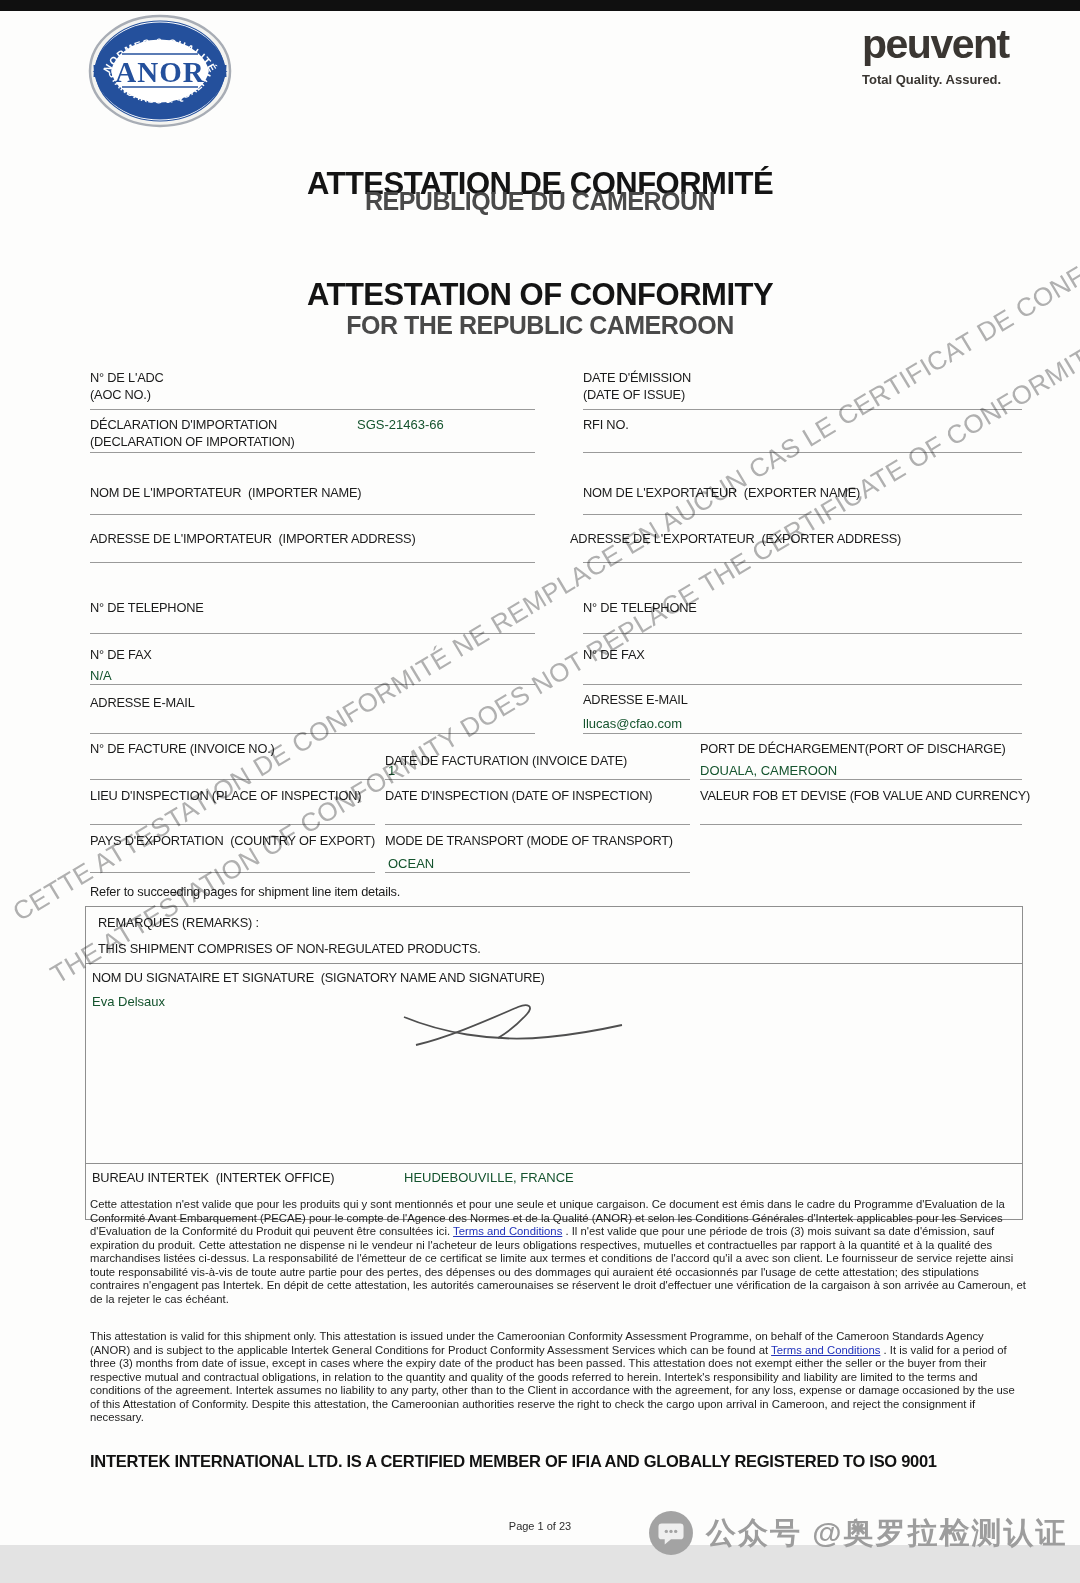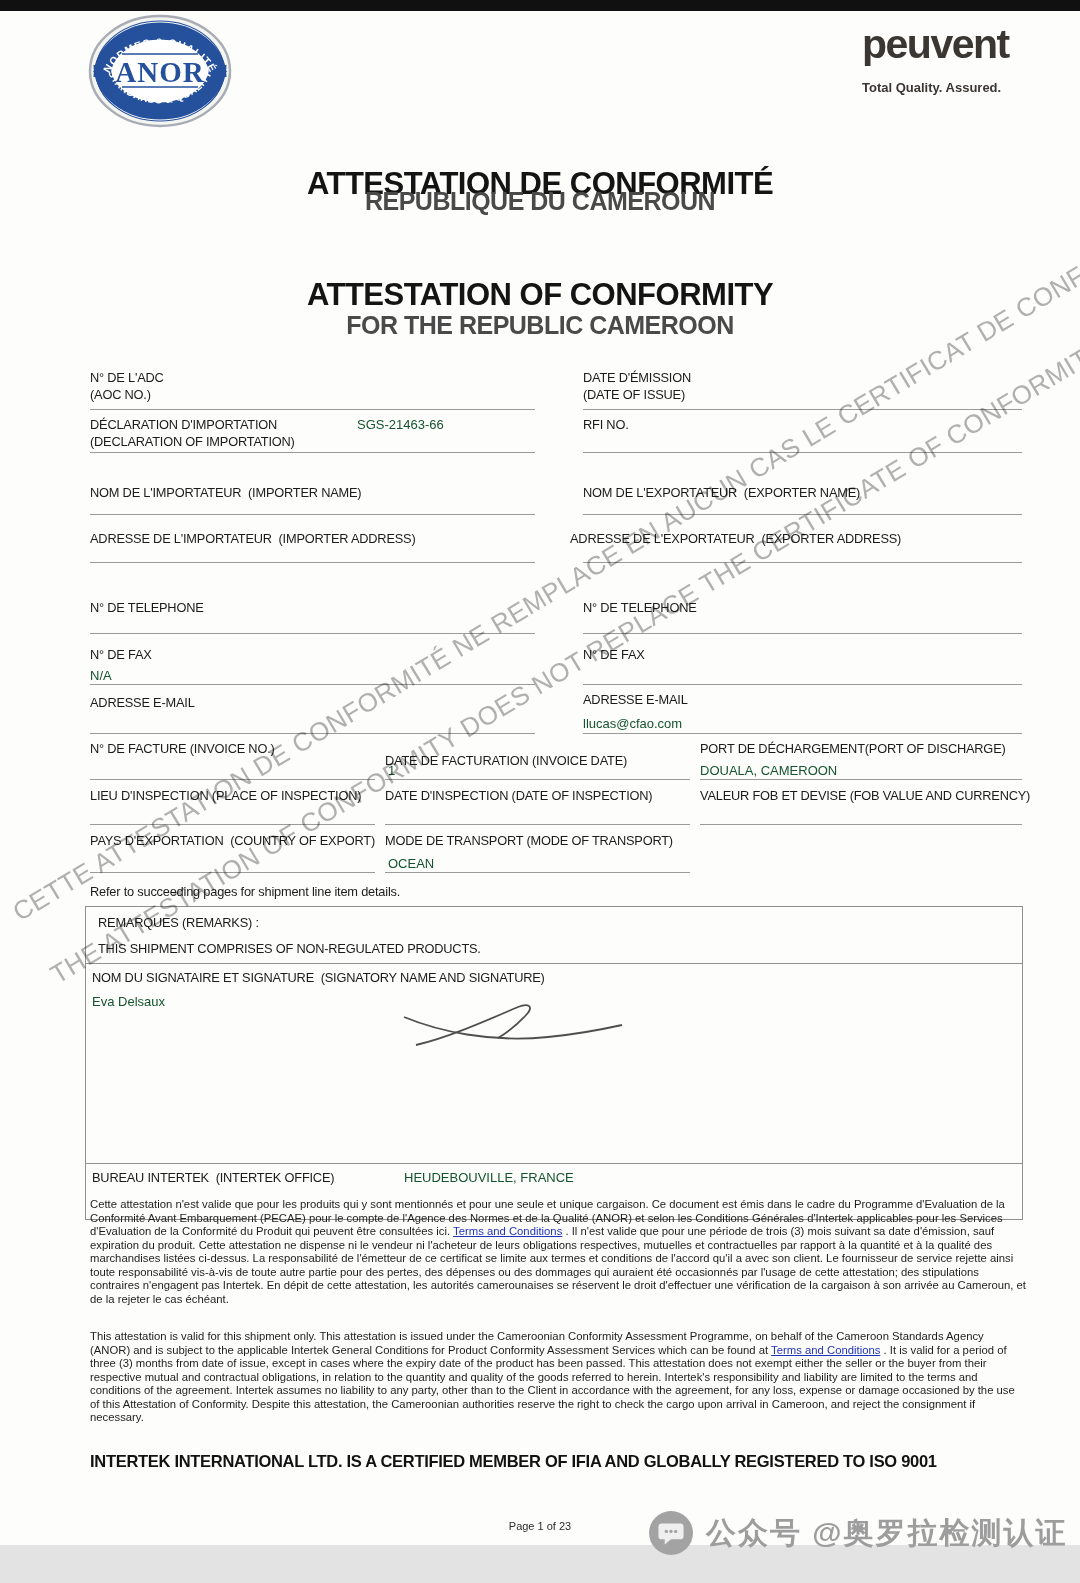--- a/index.html
+++ b/index.html
@@ -11,21 +11,21 @@
   .lbl { position:absolute; font-size:12.8px; color:#1b1b1b; letter-spacing:-0.2px; white-space:pre; }
   .val { position:absolute; font-size:13px; color:#14532d; white-space:pre; }
   .rule { position:absolute; height:0; border-top:1px solid #9a9a9a; }
   .title { position:absolute; left:0; width:100%; text-align:center; font-weight:bold; color:#141414; letter-spacing:-0.5px; white-space:pre; }
   .title.sub { color:#4a4a4a; }
   .legal { position:absolute; left:90px; width:936px; font-size:11.3px; line-height:13.5px; color:#1d1d1d; text-align:left; }
   .tc-link { color:#2233bb; text-decoration:underline; cursor:pointer; }
   .remarks-box { position:absolute; left:85px; top:906px; width:938px; height:314px; border:1px solid #8f8f8f; }
   .box-divider { position:absolute; left:0; width:100%; border-top:1px solid #8f8f8f; }
   .intertek-word { font-size:41px; font-weight:bold; color:#3a3632; letter-spacing:-1.5px; line-height:1; }
-  .intertek-tag { font-size:13px; font-weight:bold; color:#3a3632; margin-top:15px; }
+  .intertek-tag { font-size:13px; font-weight:bold; color:#3a3632; margin-top:7px; }
   .wm-diag { position:absolute; left:-50px; top:590px; width:1180px; transform:rotate(-31deg); text-align:center; pointer-events:none; z-index:30; mix-blend-mode:multiply; }
   .wm-line { font-size:26px; color:#b2b2b2; letter-spacing:0.5px; white-space:nowrap; }
   .footer-cert { position:absolute; left:90px; top:1452px; font-size:16.5px; font-weight:bold; letter-spacing:-0.3px; color:#121212; white-space:pre; }
   .page-num { position:absolute; left:0; top:1520px; width:100%; text-align:center; font-size:11px; color:#2c2c2c; }
   .bottom-band { position:absolute; left:0; top:1545px; width:100%; height:38px; background:#e3e3e3; }
   .social-wm { position:absolute; left:648px; top:1510px; display:flex; align-items:center; gap:12px; z-index:40; }
   .social-wm-text { font-size:30px; font-weight:bold; color:#9d9d9d; letter-spacing:2px; white-space:pre; }
   .signature-svg { position:absolute; left:312px; top:90px; }
 </style>
 </head>

